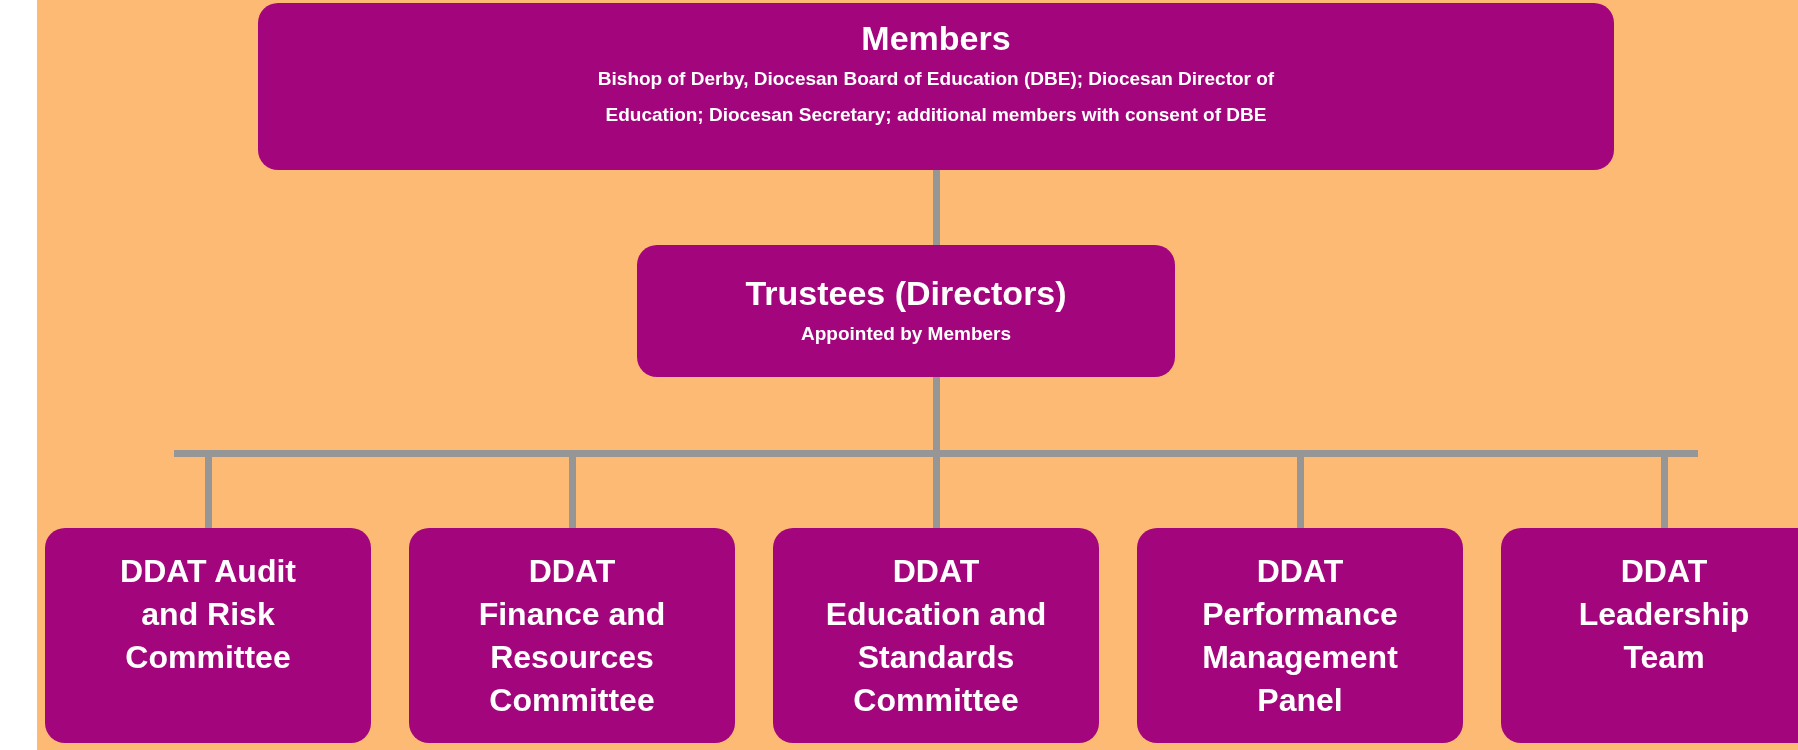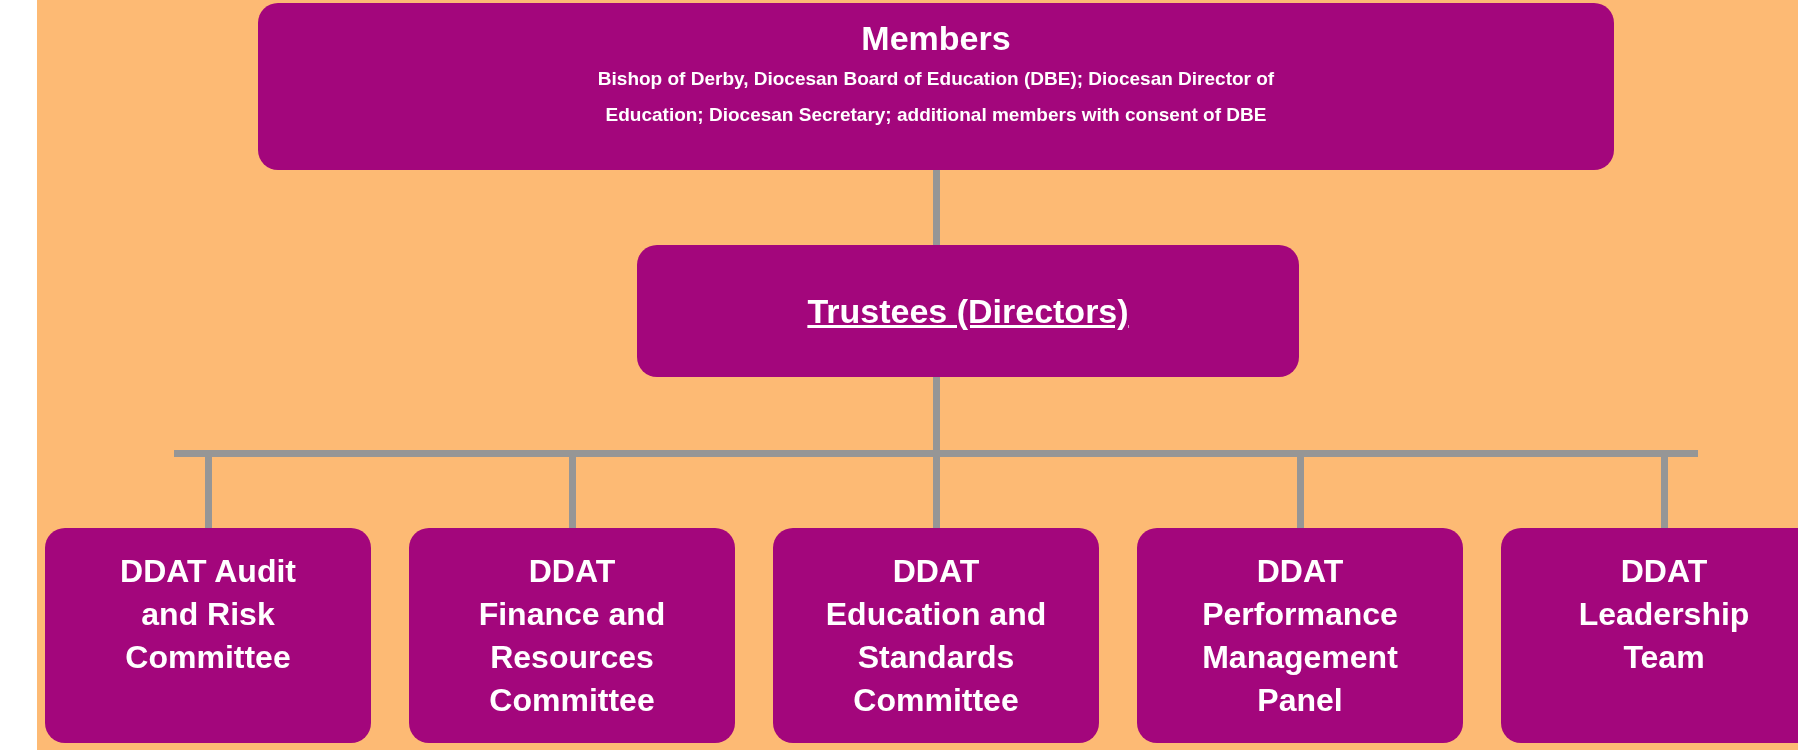--- a/index.html
+++ b/index.html
@@ -20,25 +20,24 @@
     text-align: center;
     box-sizing: border-box;
   }
   .node-top {
     left: 221px; top: 3px;
     width: 1356px; height: 167px;
     padding-top: 12px;
   }
   .node-mid {
     left: 600px; top: 245px;
-    width: 662px; height: 132px;
+    width: 538px; height: 132px;
     display: flex;
     flex-direction: column;
     justify-content: center;
-    text-decoration: underline;
   }
   .node-title {
     font-size: 34px;
     font-weight: 700;
     line-height: 46px;
   }
   .node-sub {
     font-size: 19px;
     font-weight: 600;
     line-height: 36px;
@@ -95,20 +94,21 @@
   <div class="node node-top">
     <div class="node-title">Members</div>
     <div class="node-sub">Bishop of Derby, Diocesan Board of Education (DBE); Diocesan Director of
 Education; Diocesan Secretary; additional members with consent of DBE</div>
   </div>
 
   <div class="line v-top"></div>
 
   <div class="node node-mid">
     <div class="node-title">Trustees (Directors)</div>
+    <div class="node-sub">Appointed by Members</div>
   </div>
 
   <div class="line v-mid"></div>
   <div class="line h-branch"></div>
 
   <div class="leaf-row">
     <div class="leaf">
       <div class="leaf-label">DDAT Audit
 and Risk
 Committee</div>

